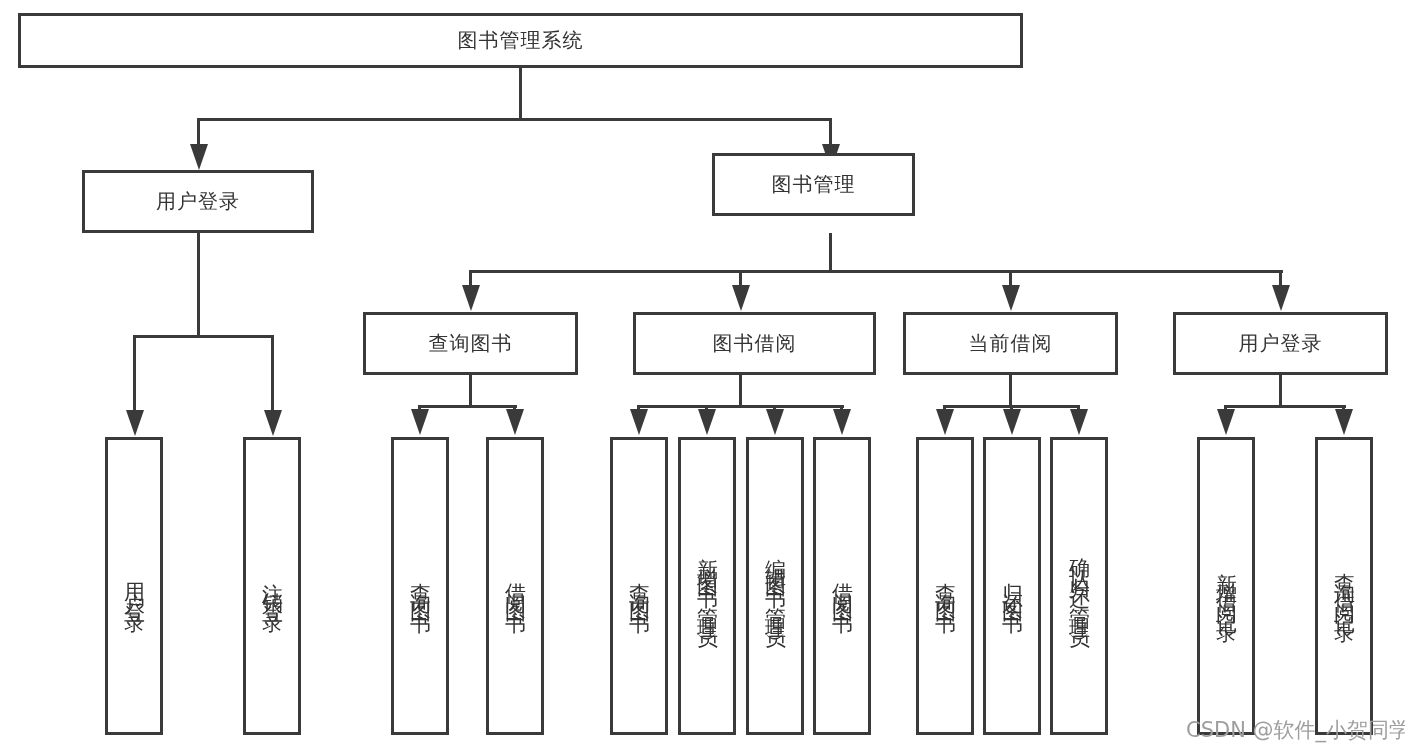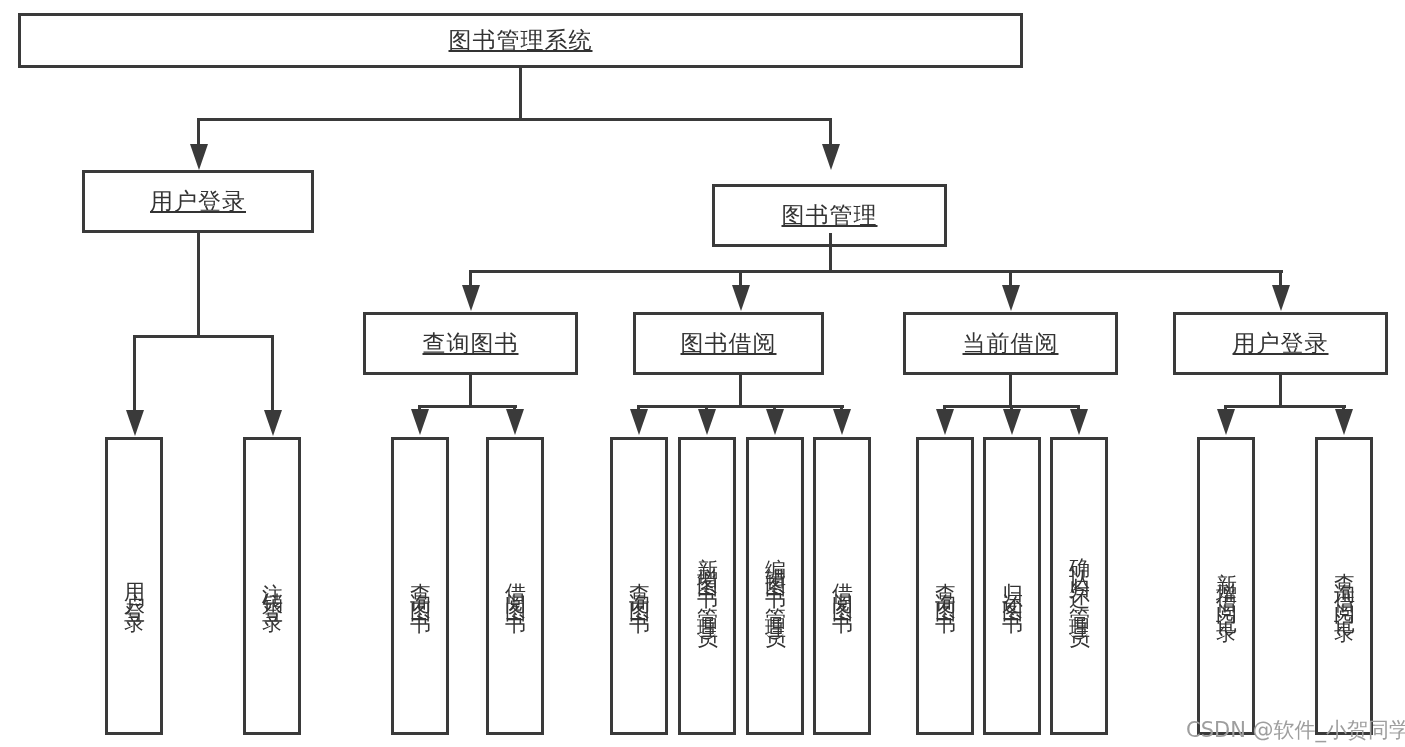--- a/index.html
+++ b/index.html
@@ -9,21 +9,21 @@
     font-family:"DejaVu Sans","Liberation Sans",sans-serif;
     color:var(--text,#333);
   }
   .box{
     position:absolute;box-sizing:border-box;
     border:3px solid var(--line,#3a3a3a);
     background:#fff;
     display:flex;align-items:center;justify-content:center;
     color:var(--text,#333);
   }
-  .hbox{font-size:23px;letter-spacing:1px;text-decoration:underline;}
+  .hbox{font-size:20px;letter-spacing:1px;}
   .vbox{
     writing-mode:vertical-rl;text-orientation:mixed;
     font-size:21px;letter-spacing:10px;line-height:1;
   }
   .h,.v,.arw{position:absolute;display:block;}
   .h{height:3px;background:var(--line,#3a3a3a);}
   .v{width:3px;background:var(--line,#3a3a3a);}
   .arw{
     width:0;height:0;
     border-left:9px solid transparent;
@@ -43,42 +43,42 @@
   <div class="box hbox" style="left:18px;top:13px;width:1005px;height:55px">图书管理系统</div>
 
   <i class="v" style="left:519px;top:68px;height:53px"></i>
   <i class="h" style="left:197px;top:118px;width:635px"></i>
   <i class="v" style="left:197px;top:118px;height:29px"></i>
   <i class="v" style="left:829px;top:118px;height:29px"></i>
   <i class="arw" style="left:190px;top:144px"></i>
   <i class="arw" style="left:822px;top:144px"></i>
 
   <div class="box hbox" style="left:82px;top:170px;width:232px;height:63px">用户登录</div>
-  <div class="box hbox" style="left:712px;top:184px;width:235px;height:63px">图书管理</div>
+  <div class="box hbox" style="left:712px;top:153px;width:203px;height:63px">图书管理</div>
 
   <i class="v" style="left:197px;top:233px;height:105px"></i>
   <i class="h" style="left:133px;top:335px;width:141px"></i>
   <i class="v" style="left:133px;top:335px;height:76px"></i>
   <i class="v" style="left:271px;top:335px;height:76px"></i>
   <i class="arw" style="left:126px;top:410px"></i>
   <i class="arw" style="left:264px;top:410px"></i>
 
   <i class="v" style="left:829px;top:233px;height:40px"></i>
   <i class="h" style="left:469px;top:270px;width:814px"></i>
   <i class="v" style="left:469px;top:270px;height:18px"></i>
   <i class="v" style="left:739px;top:270px;height:18px"></i>
   <i class="v" style="left:1009px;top:270px;height:18px"></i>
   <i class="v" style="left:1279px;top:270px;height:18px"></i>
   <i class="arw" style="left:462px;top:285px"></i>
   <i class="arw" style="left:732px;top:285px"></i>
   <i class="arw" style="left:1002px;top:285px"></i>
   <i class="arw" style="left:1272px;top:285px"></i>
 
   <div class="box hbox" style="left:363px;top:312px;width:215px;height:63px">查询图书</div>
-  <div class="box hbox" style="left:633px;top:312px;width:191px;height:63px">图书借阅</div>
+  <div class="box hbox" style="left:633px;top:312px;width:243px;height:63px">图书借阅</div>
   <div class="box hbox" style="left:903px;top:312px;width:215px;height:63px">当前借阅</div>
   <div class="box hbox" style="left:1173px;top:312px;width:215px;height:63px">用户登录</div>
 
   <i class="v" style="left:469px;top:375px;height:33px"></i>
   <i class="h" style="left:418px;top:405px;width:99px"></i>
   <i class="v" style="left:418px;top:405px;height:8px"></i>
   <i class="v" style="left:513px;top:405px;height:8px"></i>
   <i class="arw" style="left:411px;top:409px"></i>
   <i class="arw" style="left:506px;top:409px"></i>
 

